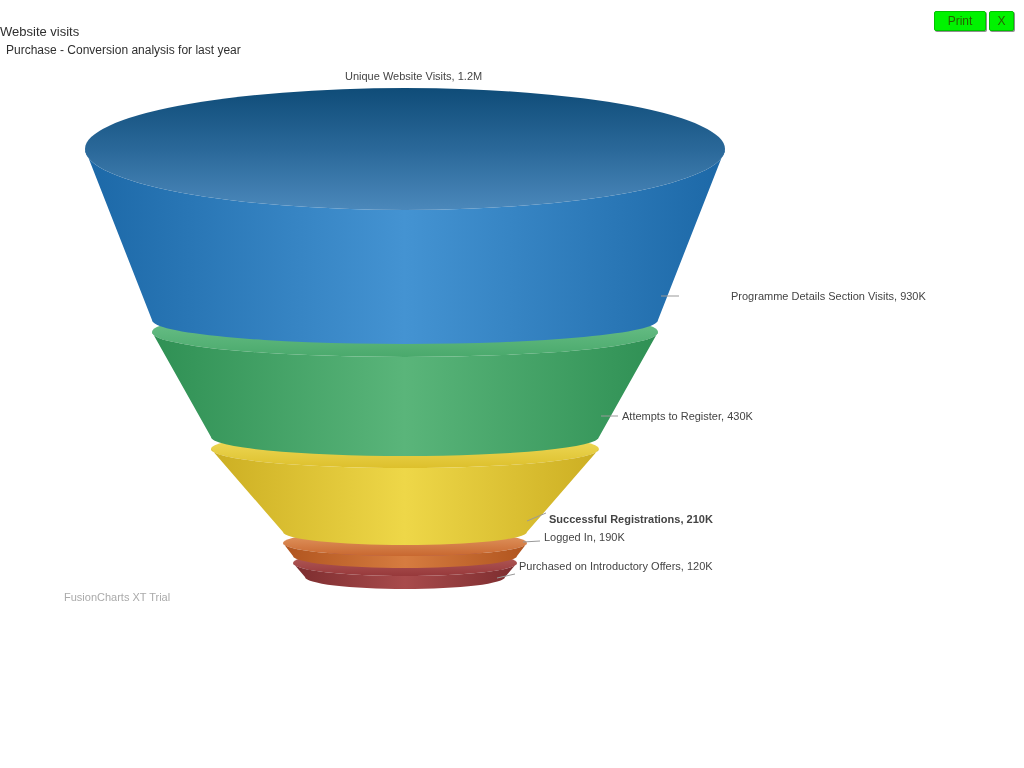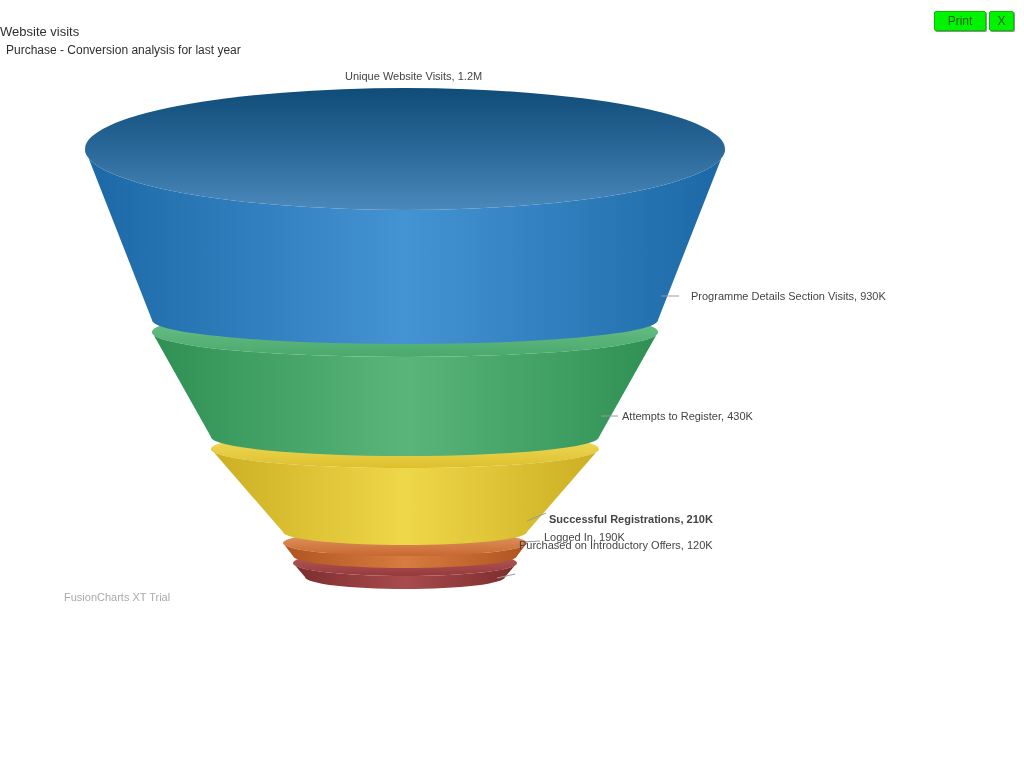--- a/index.html
+++ b/index.html
@@ -14,25 +14,25 @@
   .stage { position: relative; width: 1024px; height: 768px; background:#fff; }
   .chart-title { position: absolute; left: 0; top: 24px; width: 940px; font-size: 13px; font-weight: normal; color: #2f2f2f; }
   .chart-subtitle { position: absolute; left: 0; top: 43px; width: 940px; font-size: 12px; font-weight: normal; color: #2f2f2f; margin-left: 6px; }
 
   
   .funnel-svg { position: absolute; left: 0; top: 0; }
 
   
   .callout { position: absolute; font-size: 11px; color: #444444; white-space: nowrap; }
   .co-0 { left: 345px; top: 70px; }
-  .co-1 { left: 643px; top: 290px; padding-left: 48px; }
+  .co-1 { left: 683px; top: 290px; padding-left: 48px; }
   .co-2 { left: 622px; top: 410px; }
   .co-3 { left: 549px; top: 513px; font-weight: bold; }
   .co-4 { left: 544px; top: 531px; }
-  .co-5 { left: 519px; top: 539px; }
+  .co-5 { left: 519px; top: 560px; }
 
   
   .watermark { position: absolute; left: 64px; top: 591px; font-size: 11px; color: #aaaaaa; }
 
   
   .win-btn {
     position: absolute; top: 11px; height: 20px;
     background: #00f300;
     border: 1px solid #00c400;
     box-shadow: 1px 1px 0 #909090;

